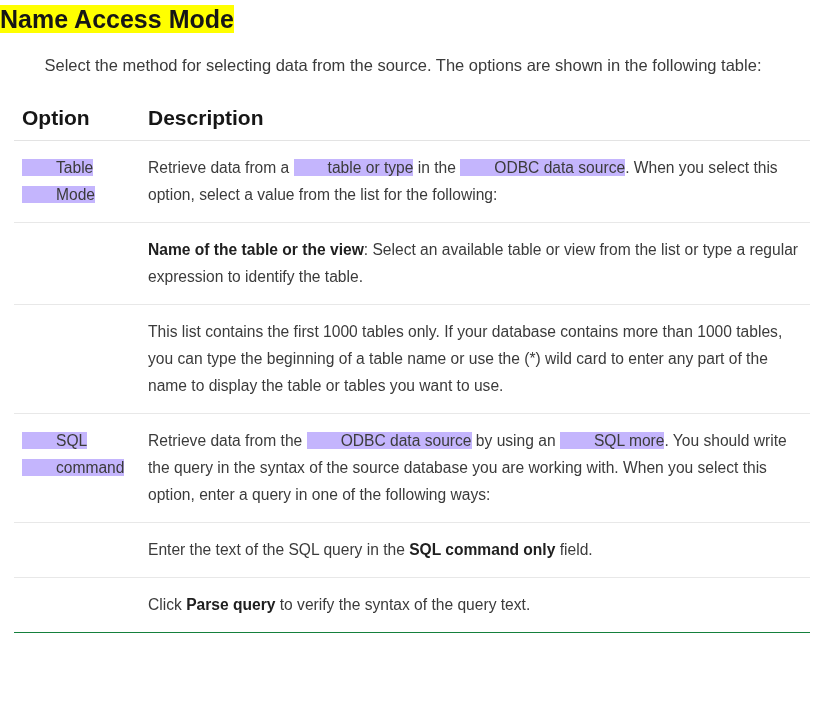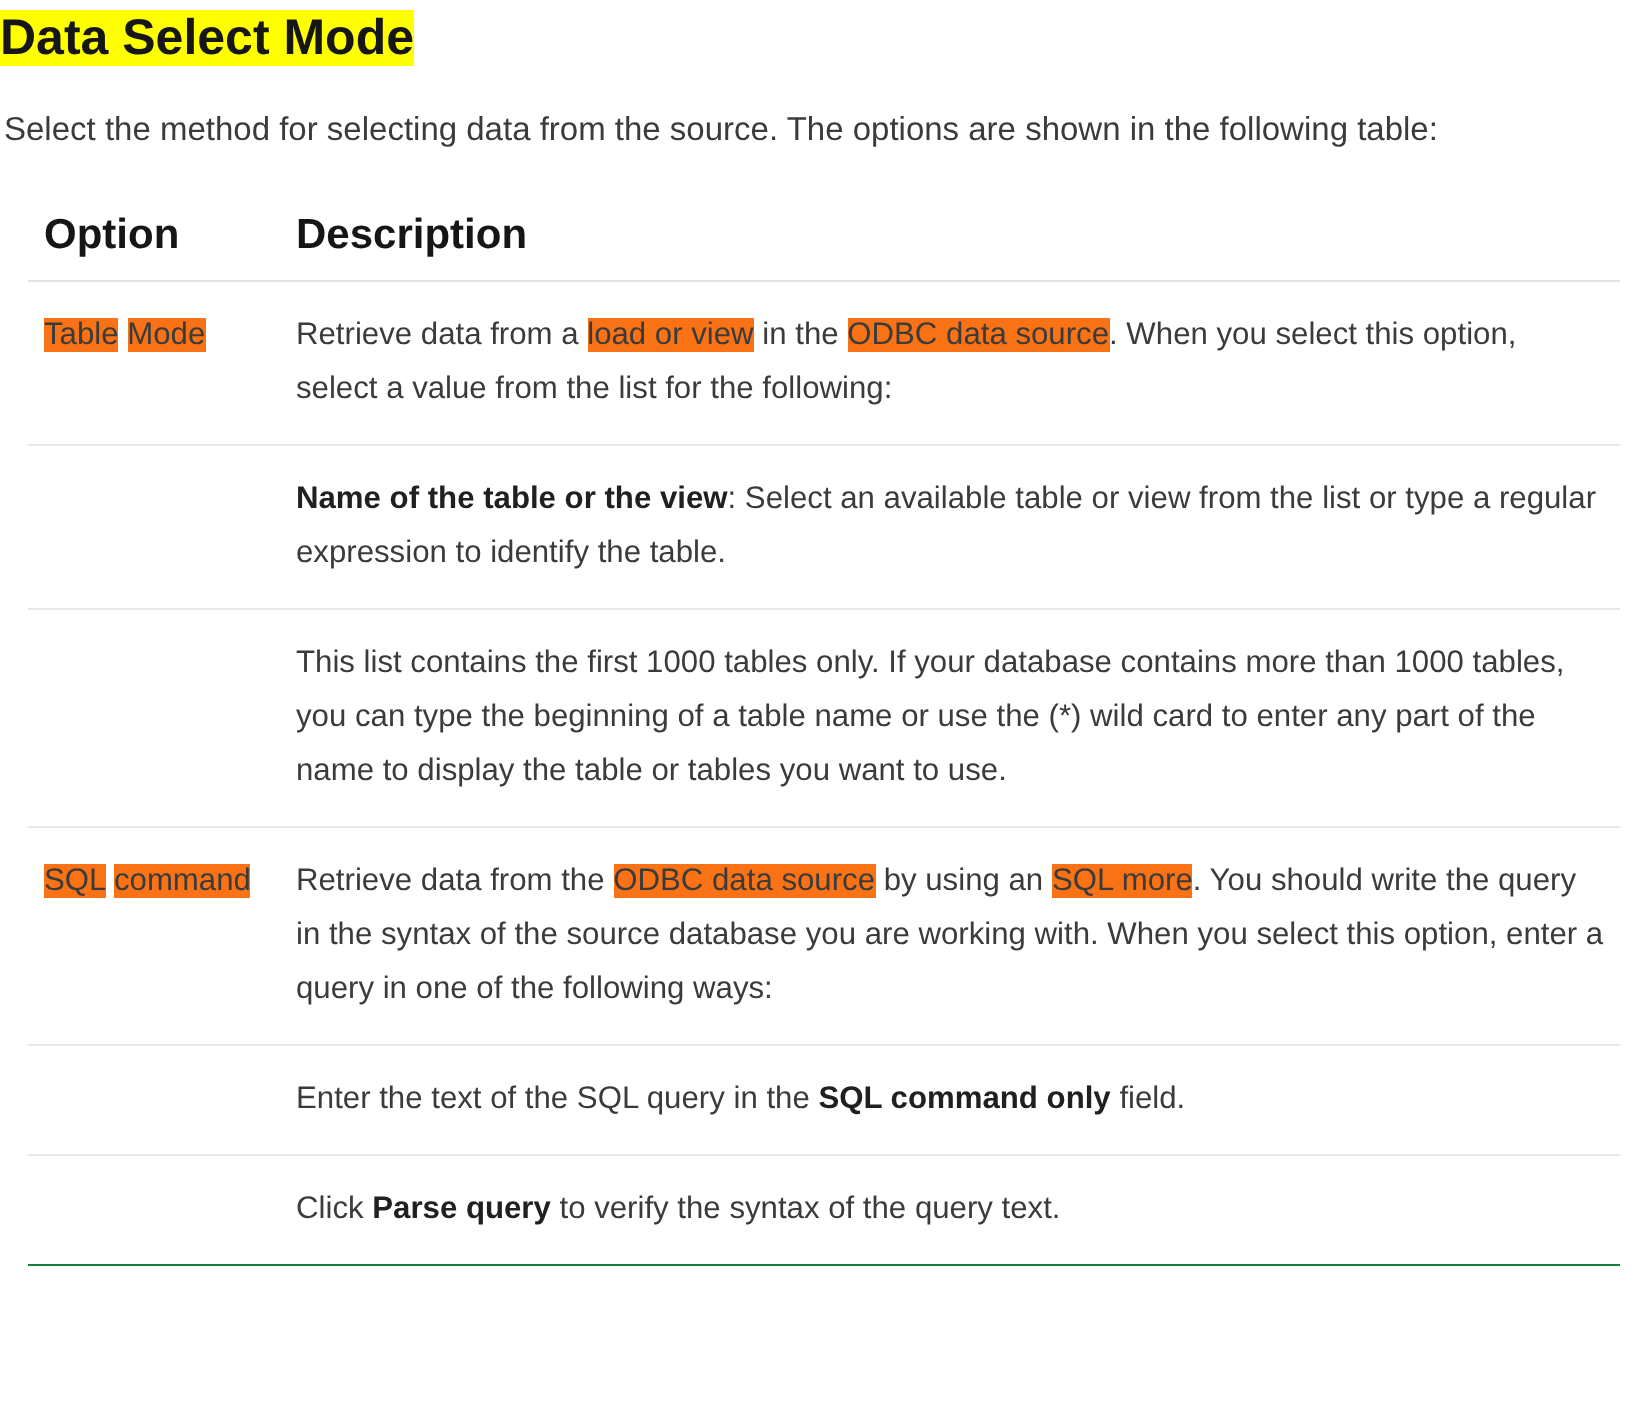--- a/index.html
+++ b/index.html
@@ -34,20 +34,21 @@
     color: #161616;
   }
   
   .intro {
     font-size: 16.5px;
     line-height: 30px;
     color: #3b3b3b;
     margin: 16px 0 0 0;
     padding: 0 6px 0 2px;
     max-width: 816px;
+    text-align: center;
   }
   
   .doc-table {
     width: 796px;
     margin: 21px 0 0 14px;
     border-collapse: collapse;
     table-layout: fixed;
     font-size: 15px;
   }
   .doc-table col.c-option { width: 126px; }
@@ -72,53 +73,54 @@
     font-size: 15.6px;
   }
   .doc-table tr:last-child td {
     border-bottom: 1px solid #15803d;
   }
   .cell-option {
     color: #3b3b3b;
   }
   .cell-option .hl,
   .cell-desc .hl {
-    background: #f97316;
+    background: #c4b5fd;
     color: #3b3b3b;
+    padding-left: 34px;
   }
   .cell-desc b,
   .cell-desc strong {
     font-weight: bold;
     color: #202020;
   }
 </style>
 </head>
 <body>
 
 <div class="page">
 
-  <h1 class="page-title"><span class="hl">Data Select Mode</span></h1>
+  <h1 class="page-title"><span class="hl">Name Access Mode</span></h1>
 
   <p class="intro">Select the method for selecting data from the source. The options are shown in the following table:</p>
 
   <table class="doc-table">
     <colgroup>
       <col class="c-option">
       <col class="c-desc">
     </colgroup>
     <thead>
       <tr>
         <th>Option</th>
         <th>Description</th>
       </tr>
     </thead>
     <tbody id="table-body">
         <tr>
           <td class="cell-option"><span class="hl">Table</span> <span class="hl">Mode</span></td>
-          <td class="cell-desc">Retrieve data from a <span class="hl">load or view</span> in the <span class="hl">ODBC data source</span>. When you select this option, select a value from the list for the following:</td>
+          <td class="cell-desc">Retrieve data from a <span class="hl">table or type</span> in the <span class="hl">ODBC data source</span>. When you select this option, select a value from the list for the following:</td>
         </tr>
         <tr>
           <td class="cell-option"></td>
           <td class="cell-desc"><b>Name of the table or the view</b>: Select an available table or view from the list or type a regular expression to identify the table.</td>
         </tr>
         <tr>
           <td class="cell-option"></td>
           <td class="cell-desc">This list contains the first 1000 tables only. If your database contains more than 1000 tables, you can type the beginning of a table name or use the (*) wild card to enter any part of the name to display the table or tables you want to use.</td>
         </tr>
         <tr>

